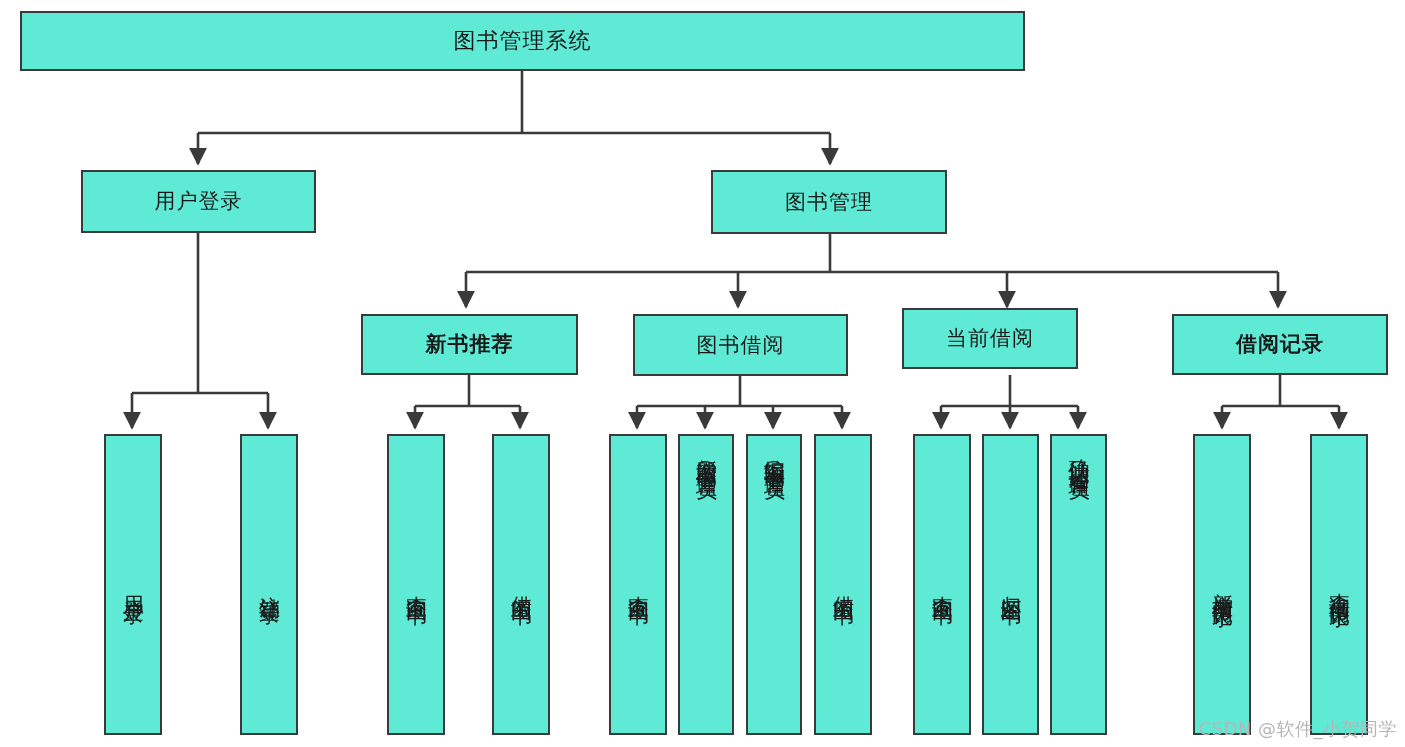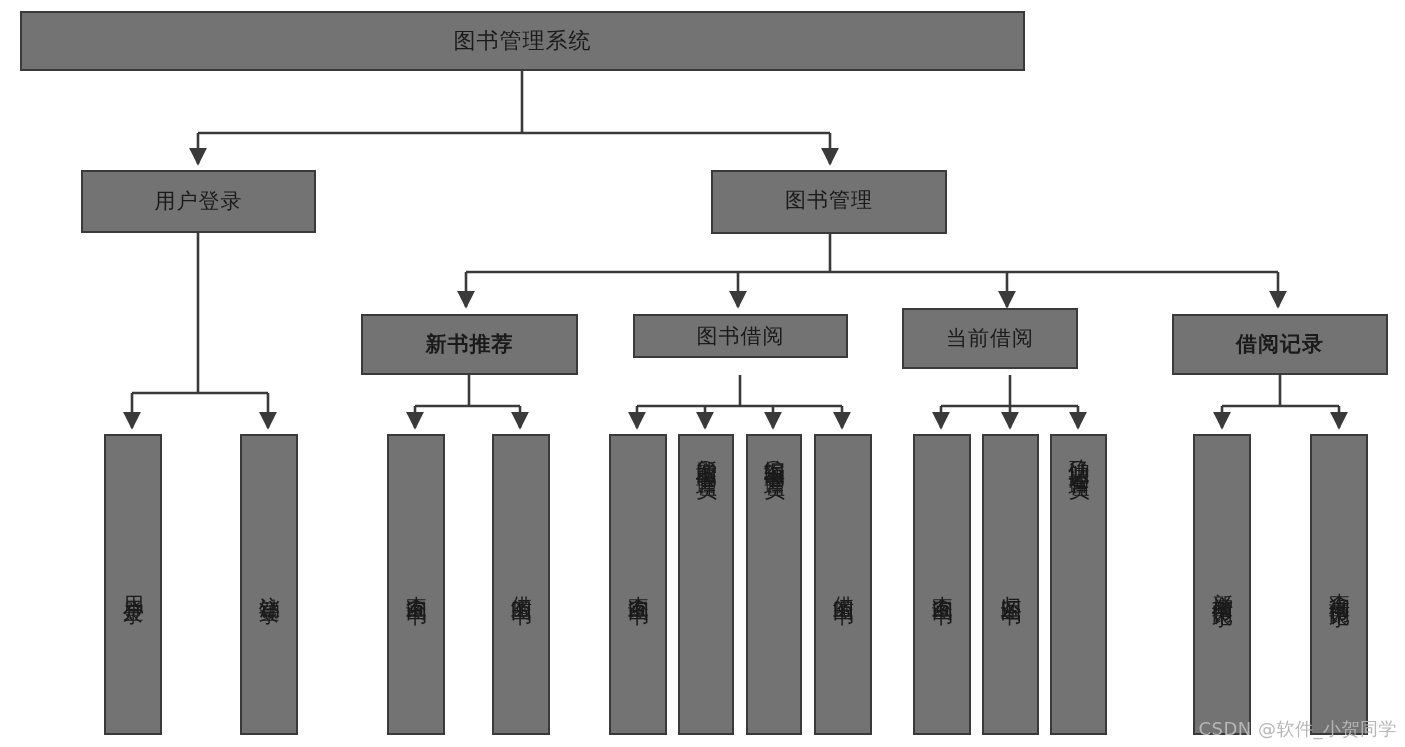--- a/index.html
+++ b/index.html
@@ -23,21 +23,21 @@
     left: 0;
     top: 0;
     width: 1405px;
     height: 747px;
     pointer-events: none;
   }
   .node {
     position: absolute;
     box-sizing: border-box;
     border: 2px solid #3a3a3a;
-    background: #737373;
+    background: #5eead4;
     display: flex;
     align-items: center;
     justify-content: center;
     color: #1a1a1a;
     font-size: 21px;
     line-height: 1.18;
     letter-spacing: 1px;
     z-index: 2;
   }
   .node.root {
@@ -130,28 +130,28 @@
     </g>
   </svg>
 
   <div class="node root" style="left:20px; top:11px; width:1005px; height:60px;">
     <span class="htext">图书管理系统</span>
   </div>
 
   <div class="node" style="left:81px; top:170px; width:235px; height:63px;">
     <span class="htext">用户登录</span>
   </div>
-  <div class="node" style="left:711px; top:170px; width:236px; height:64px;font-family:Liberation Mono, monospace;">
+  <div class="node" style="left:711px; top:170px; width:236px; height:64px;">
     <span class="htext">图书管理</span>
   </div>
 
   <div class="node" style="left:361px; top:314px; width:217px; height:61px;font-weight:bold;">
     <span class="htext">新书推荐</span>
   </div>
-  <div class="node" style="left:633px; top:314px; width:215px; height:44px;">
+  <div class="node" style="left:633px; top:314px; width:215px; height:62px;">
     <span class="htext">图书借阅</span>
   </div>
   <div class="node" style="left:902px; top:300px; width:176px; height:61px;margin-top:8px;">
     <span class="htext">当前借阅</span>
   </div>
   <div class="node" style="left:1172px; top:314px; width:216px; height:61px;font-weight:bold;">
     <span class="htext">借阅记录</span>
   </div>
 
   <div class="node leaf" style="left:104px; top:434px; width:58px; height:301px;">

